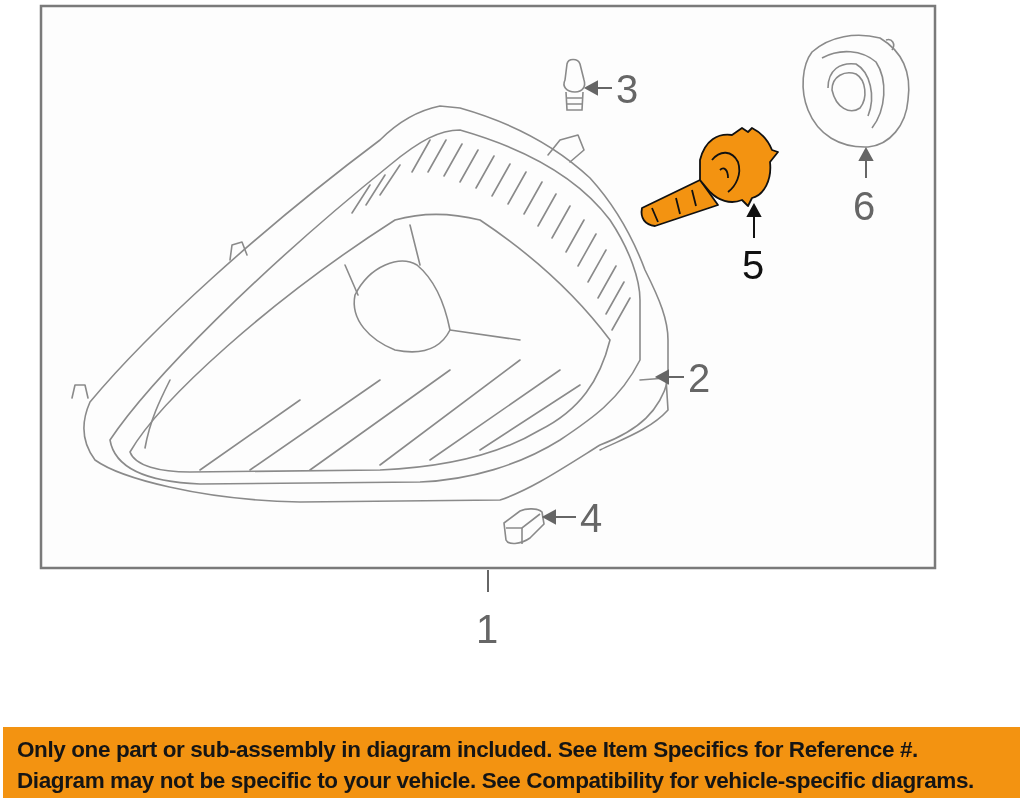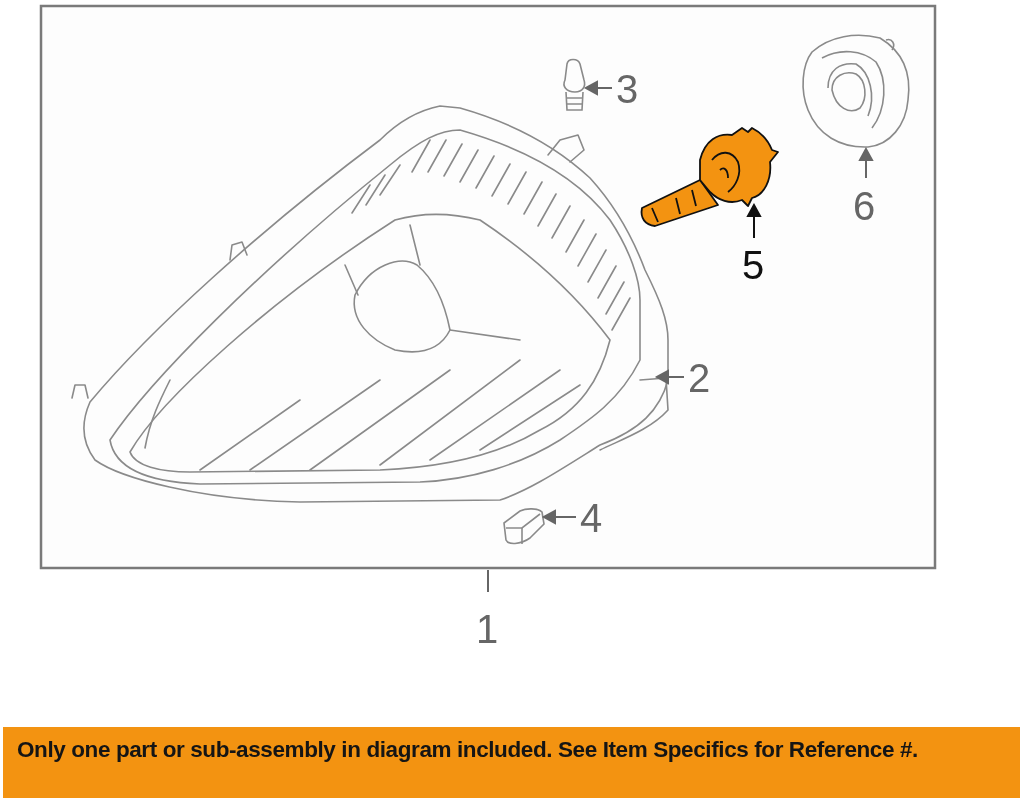--- a/index.html
+++ b/index.html
@@ -98,13 +98,14 @@
   <div class="callout" style="left:476px; top:609px;">1</div>
   <div class="callout" style="left:688px; top:358px;">2</div>
   <div class="callout" style="left:616px; top:69px;">3</div>
   <div class="callout" style="left:580px; top:498px;">4</div>
   <div class="callout" style="left:742px; top:245px; color:#111;">5</div>
   <div class="callout" style="left:853px; top:186px;">6</div>
 </div>
 
 <div id="banner">
   <div class="banner-line">Only one part or sub-assembly in diagram included. See Item Specifics for Reference #.</div>
+  <div class="banner-line">Diagram may not be specific to your vehicle. See Compatibility for vehicle-specific diagrams.</div>
 </div>
 
 </body></html>

